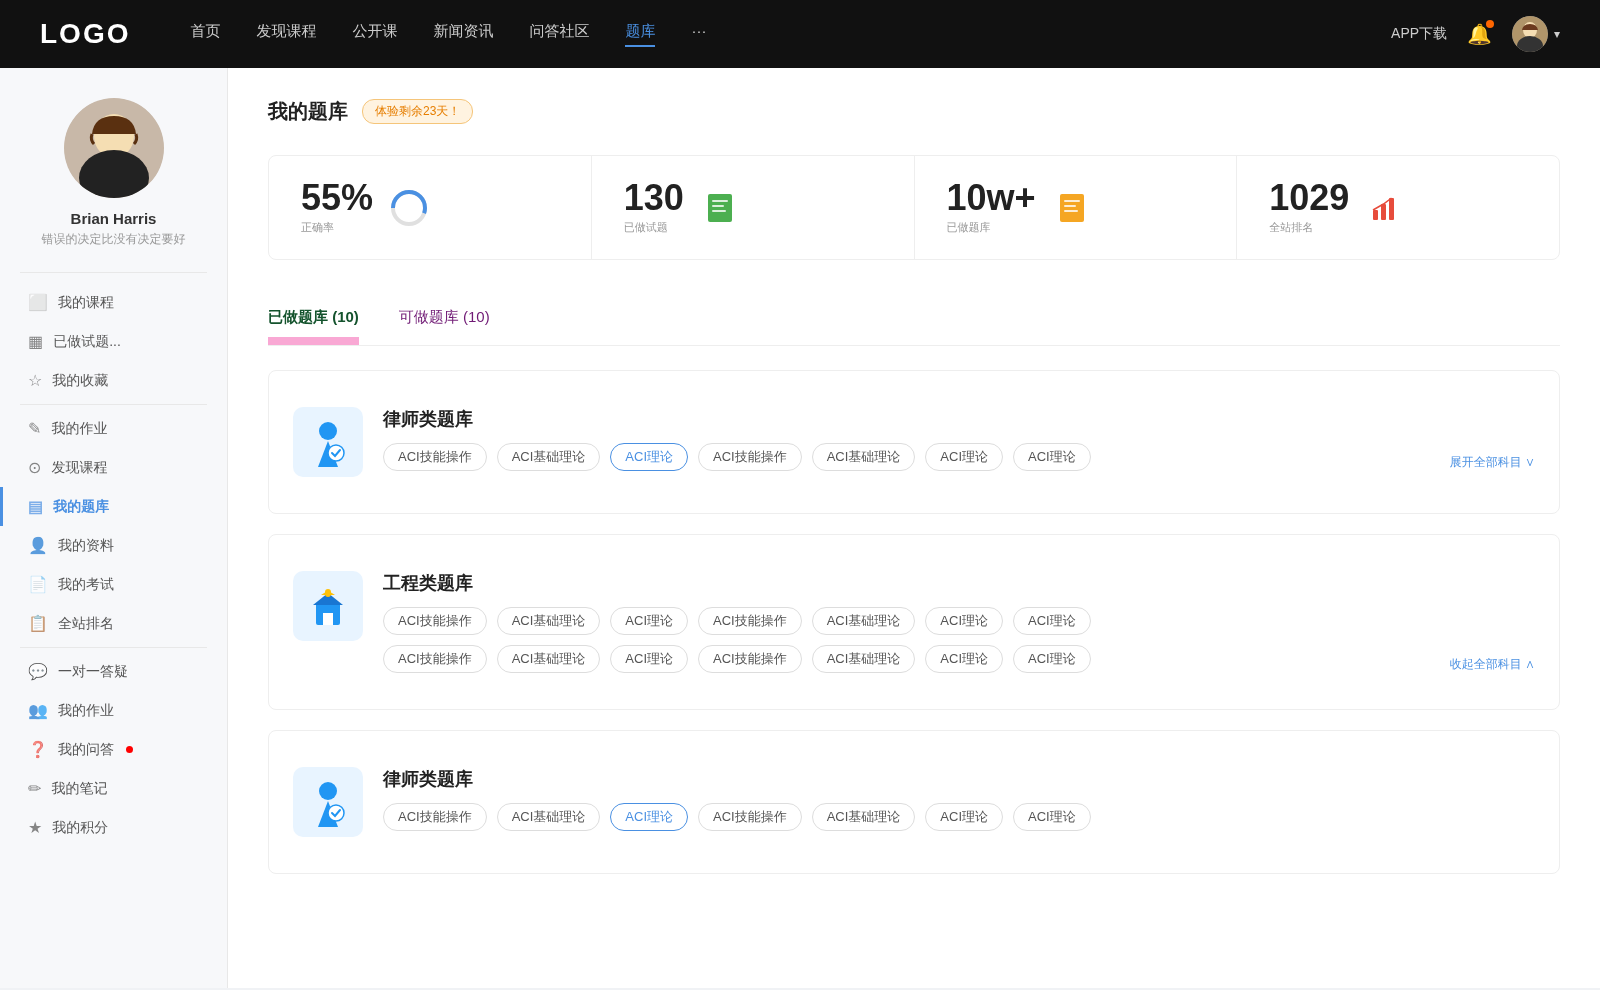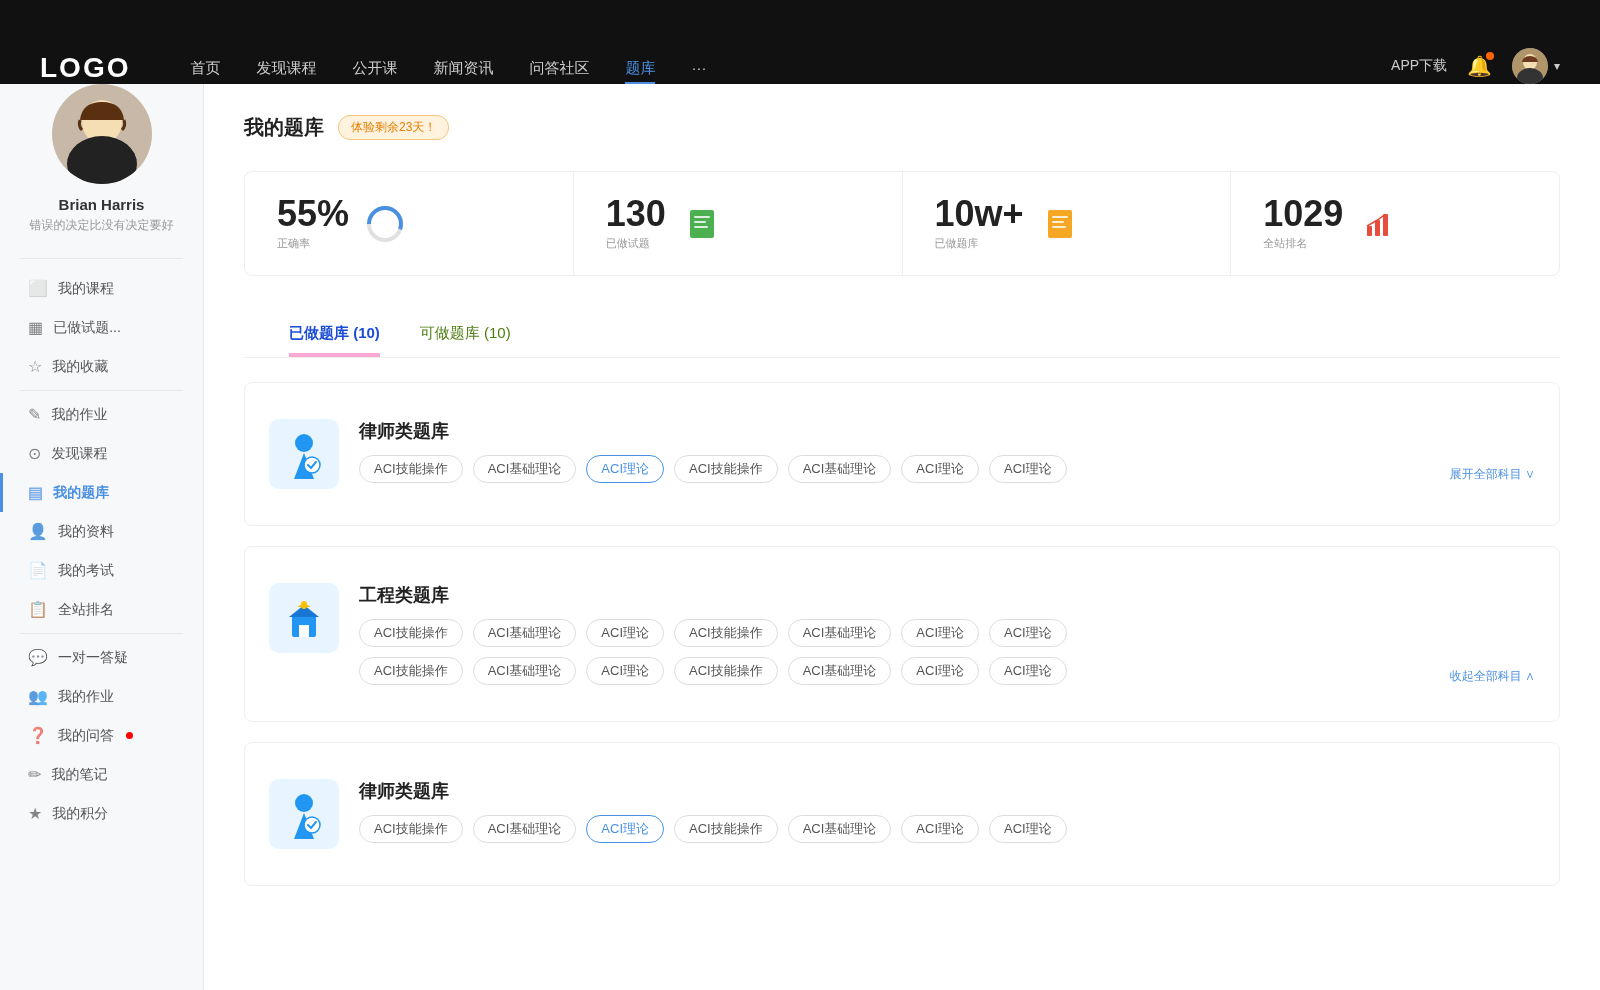--- a/index.html
+++ b/index.html
@@ -1,23 +1,23 @@
 <!DOCTYPE html>
 <html><head>
   <meta charset="utf-8">
   <style>
     * { box-sizing: border-box; margin: 0; padding: 0; }
     body { font-family: -apple-system, BlinkMacSystemFont, "PingFang SC", "Microsoft YaHei", sans-serif; background: #f0f2f5; min-height: 990px; }
 
     
     .navbar {
       background: #111;
-      height: 84px;
-      display: flex;
-      align-items: flex-end;
+      height: 68px;
+      display: flex;
+      align-items: center;
       padding: 0 40px;
       position: relative;
     }
     .navbar-logo {
       color: white;
       font-size: 28px;
       font-weight: bold;
       letter-spacing: 2px;
       margin-right: 60px;
     }
@@ -76,23 +76,24 @@
     .chevron { color: #ccc; font-size: 12px; }
 
     
     .main-layout {
       display: flex;
       min-height: 920px;
     }
 
     
     .sidebar {
-      width: 204px;
+      width: 228px;
       background: #f7f8fa;
       border-right: 1px solid #e8e8e8;
+      padding-top: 30px;
       flex-shrink: 0;
     }
     .profile-section {
       text-align: center;
       padding: 0 20px 24px;
     }
     .profile-avatar {
       width: 100px; height: 100px;
       border-radius: 50%;
       background: #d8d0c8;
@@ -215,30 +216,29 @@
 
     
     .tabs-row {
       display: flex;
       gap: 40px;
       border-bottom: 1px solid #eee;
       margin-bottom: 24px;
     }
     .tab-item {
       font-size: 15px;
-      color: #4d7c0f;
+      color: #701a75;
       padding-bottom: 10px;
       cursor: pointer;
       border-bottom: 2px solid transparent;
     }
     .tab-item.active {
-      color: #1d4ed8;
-      border-bottom: 4px solid #f9a8d4;
+      color: #14532d;
+      border-bottom: 8px solid #f9a8d4;
       font-weight: 600;
-      margin-left: 45px;
     }
 
     
     .bank-section {
       border: 1px solid #eee;
       border-radius: 8px;
       padding: 36px 24px;
       margin-bottom: 20px;
     }
     .bank-header {

